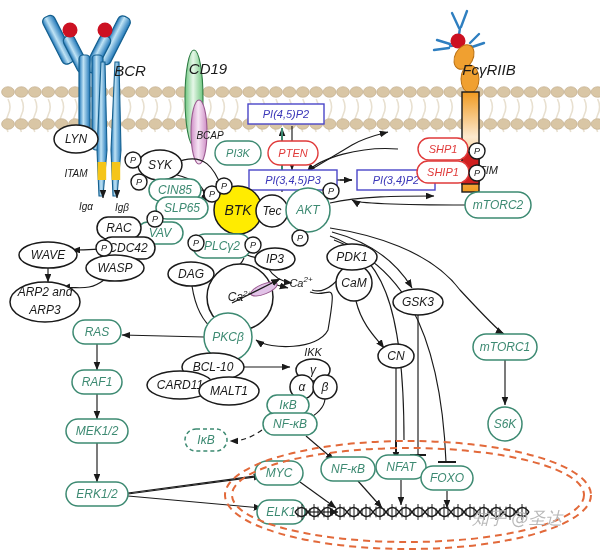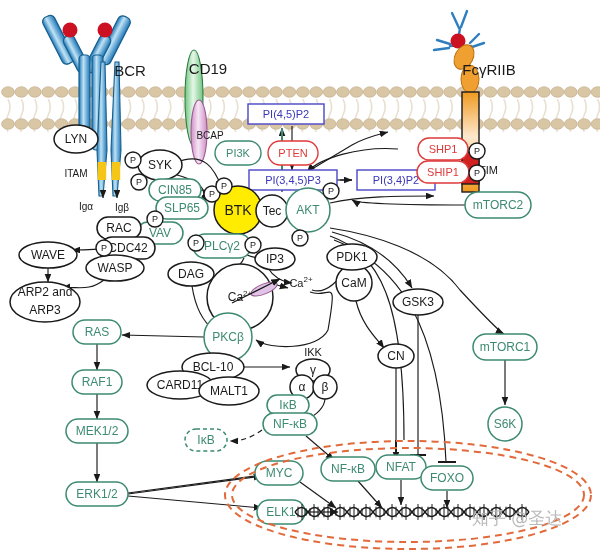--- a/index.html
+++ b/index.html
@@ -1,17 +1,17 @@
 <!DOCTYPE html>
 <html><head>
 <meta charset="utf-8">
 <style>
   html,body{margin:0;padding:0;background:#ffffff;}
   body{width:600px;height:556px;font-family:"Liberation Sans",sans-serif;}
-  #stage{position:relative;width:600px;height:556px;overflow:hidden;background:#fff;}
+  #stage{position:relative;width:600px;height:556px;overflow:hidden;background:#fff;font-style:italic;}
   svg{display:block;}
   .lbl{font-family:"Liberation Sans",sans-serif;dominant-baseline:middle;text-anchor:middle;}
 </style>
 </head>
 <body>
 
 <div id="stage">
 <svg id="canvas" width="600" height="556" viewBox="0 0 600 556" xmlns="http://www.w3.org/2000/svg">
   <defs>
     <marker id="arw" markerWidth="9" markerHeight="9" refX="7.2" refY="3" orient="auto">

